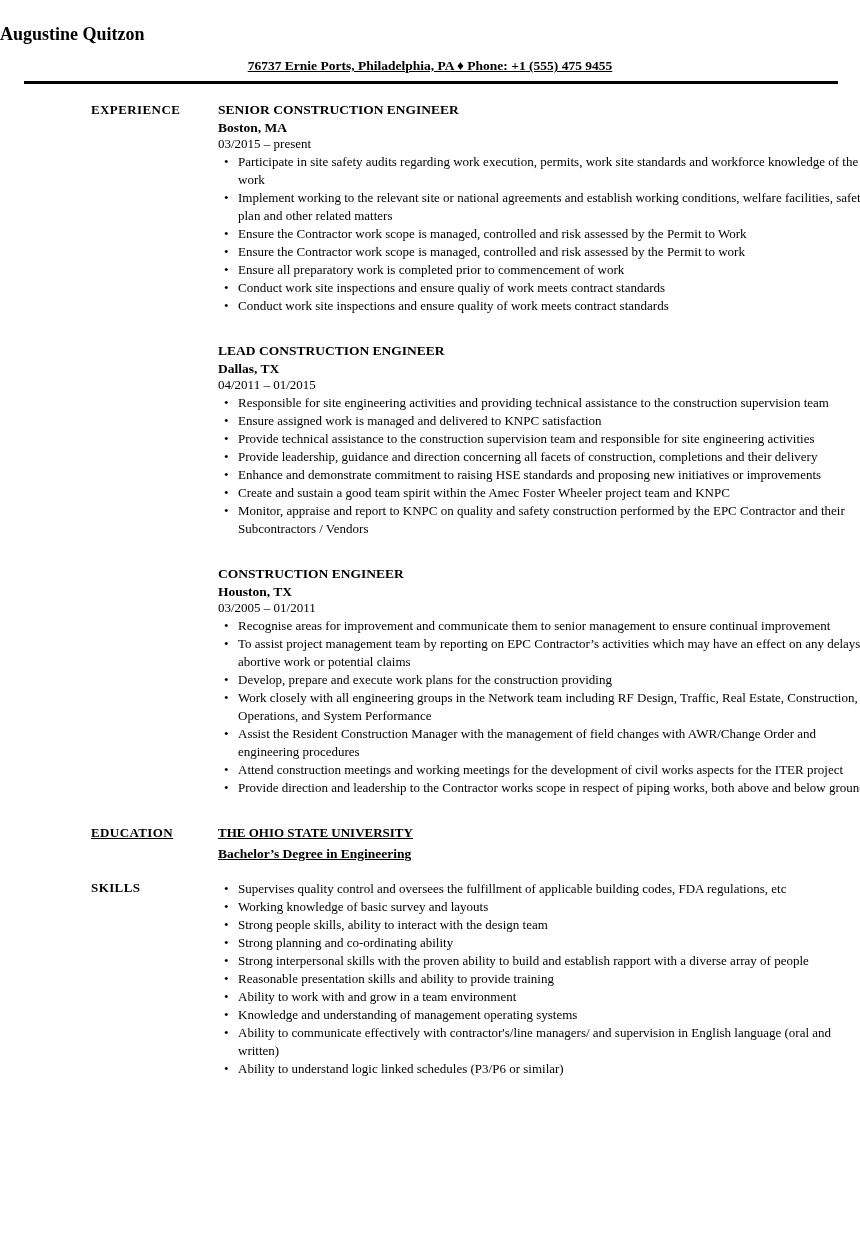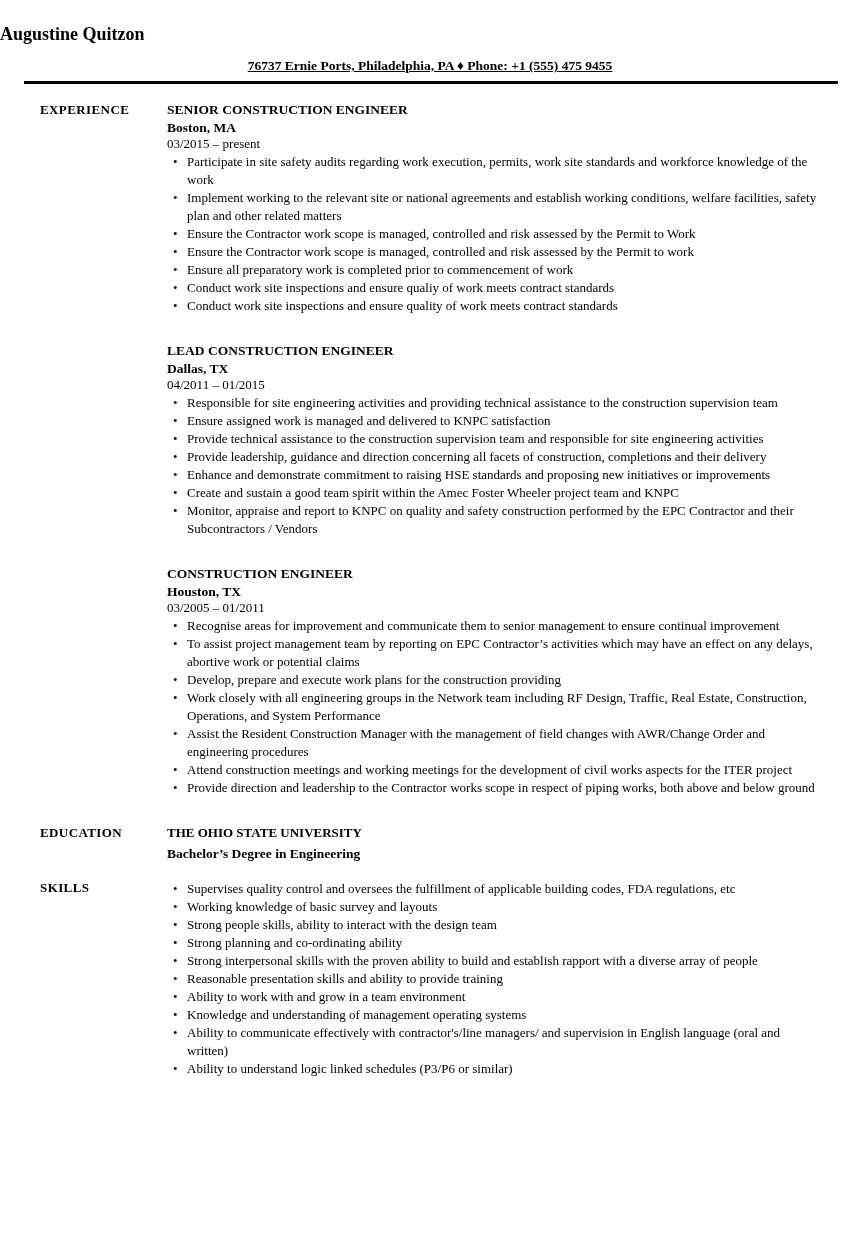--- a/index.html
+++ b/index.html
@@ -33,22 +33,23 @@
     border-top: 3px solid #000000;
     margin: 8px 22px 0 24px;
     height: 0;
   }
 
   
   .sections { padding-top: 16px; }
   .section-row {
     display: grid;
     grid-template-columns: 127px 655px;
-    padding-left: 40px;
+    padding-left: 51px;
     align-items: start;
+    margin-left: 40px;
   }
   .section-label {
     font-weight: bold;
     font-size: 13px;
     letter-spacing: 0.4px;
     line-height: 19px;
   }
 
   
   .job { margin-bottom: 26px; }
@@ -79,21 +80,21 @@
     line-height: 18px;
   }
   ul.bullets li::before {
     content: "\2022";
     position: absolute;
     left: 6px;
     font-size: 13px;
   }
 
   
-  .row-education { margin-top: 26px; }
+  .row-education { margin-top: 26px; text-decoration: underline; }
   .school-name {
     font-size: 13px;
     font-weight: bold;
     line-height: 20px;
   }
   .degree {
     font-size: 13.5px;
     font-weight: bold;
     line-height: 21px;
   }

